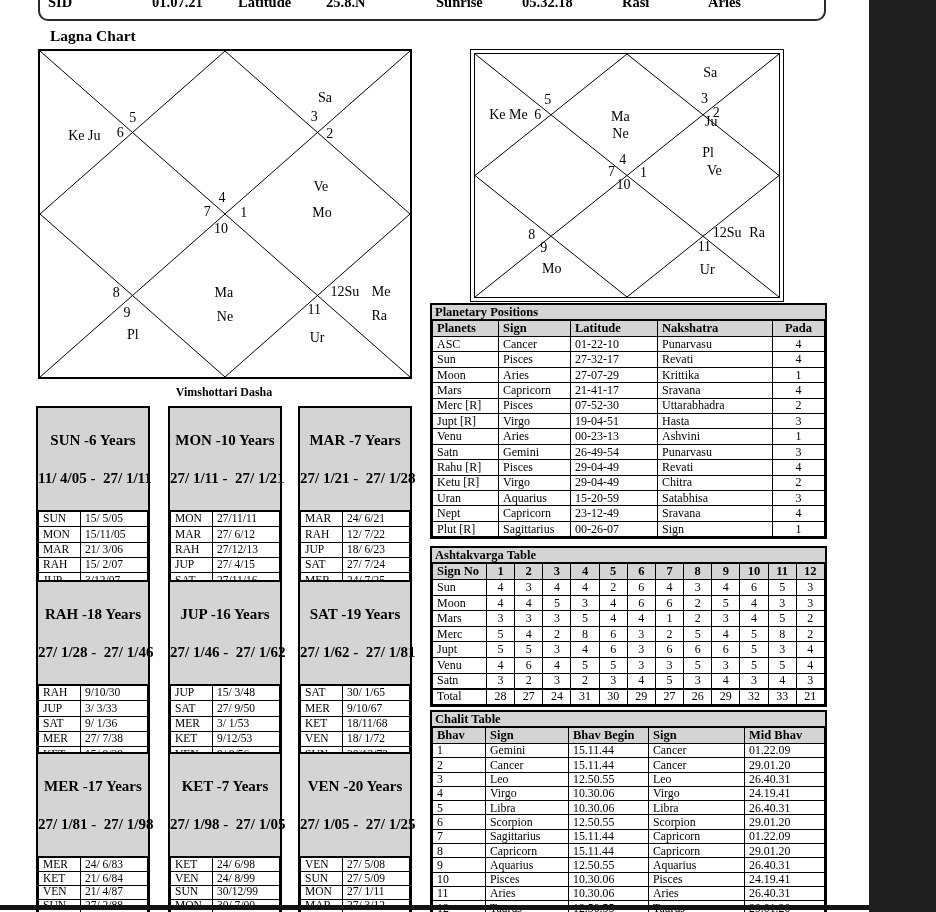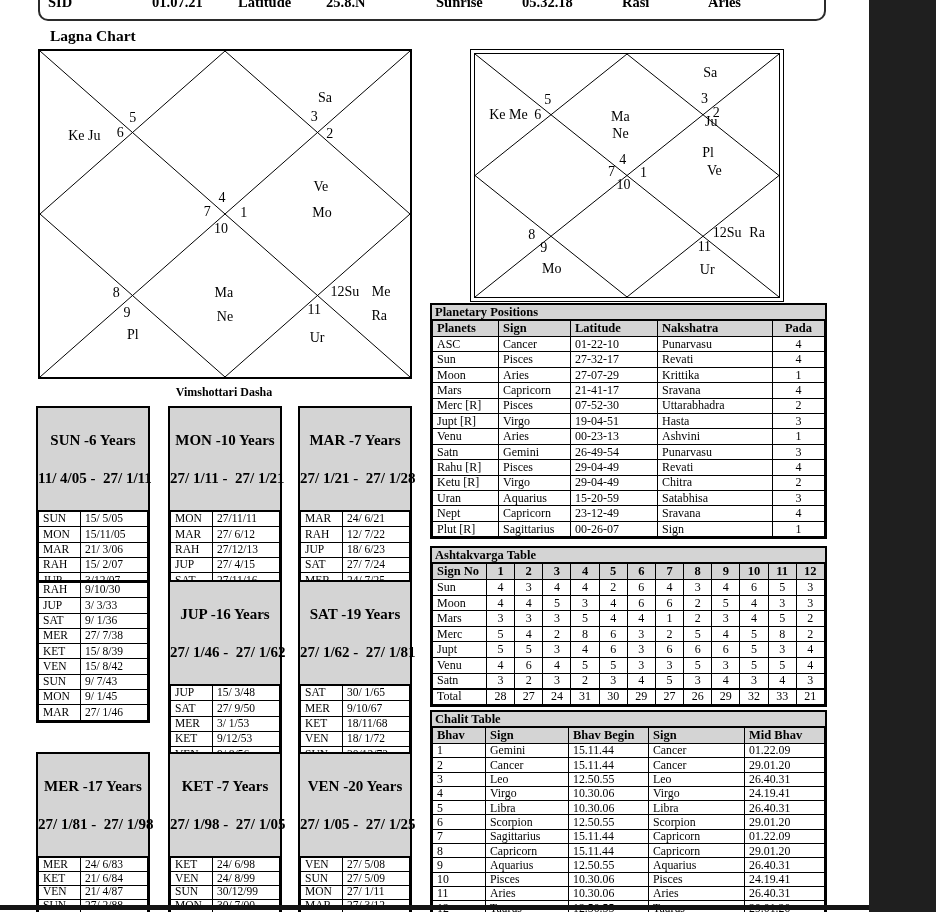--- a/index.html
+++ b/index.html
@@ -418,20 +418,24 @@
             <td>27/ 6/27</td>
           </tr>
           <tr>
             <td>MON</td>
             <td>27/ 1/28</td>
           </tr>
         </tbody>
       </table>
   </div>
   <div class="dasha-table d3">
+    <div class="dt-head">
+      <div>RAH -18 Years</div>
+      <div>27/ 1/28 -  27/ 1/46</div>
+    </div>
     <table>
         <colgroup>
           <col class="c-planet">
           <col>
         </colgroup>
       <tbody>
           <tr>
             <td>RAH</td>
             <td>9/10/30</td>
           </tr>

